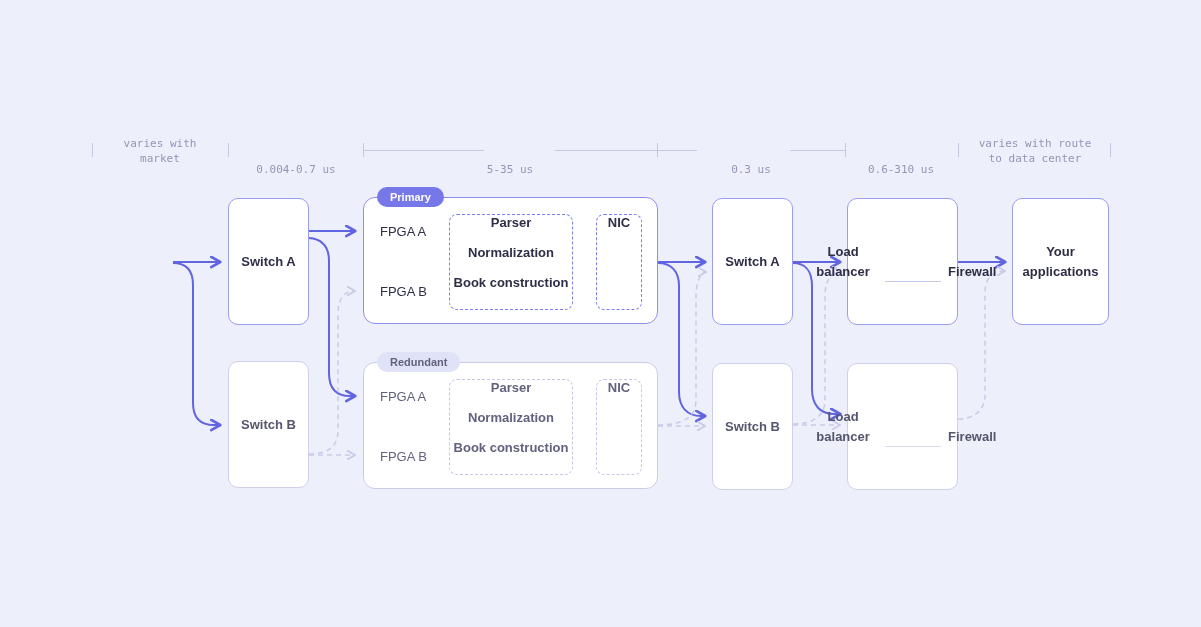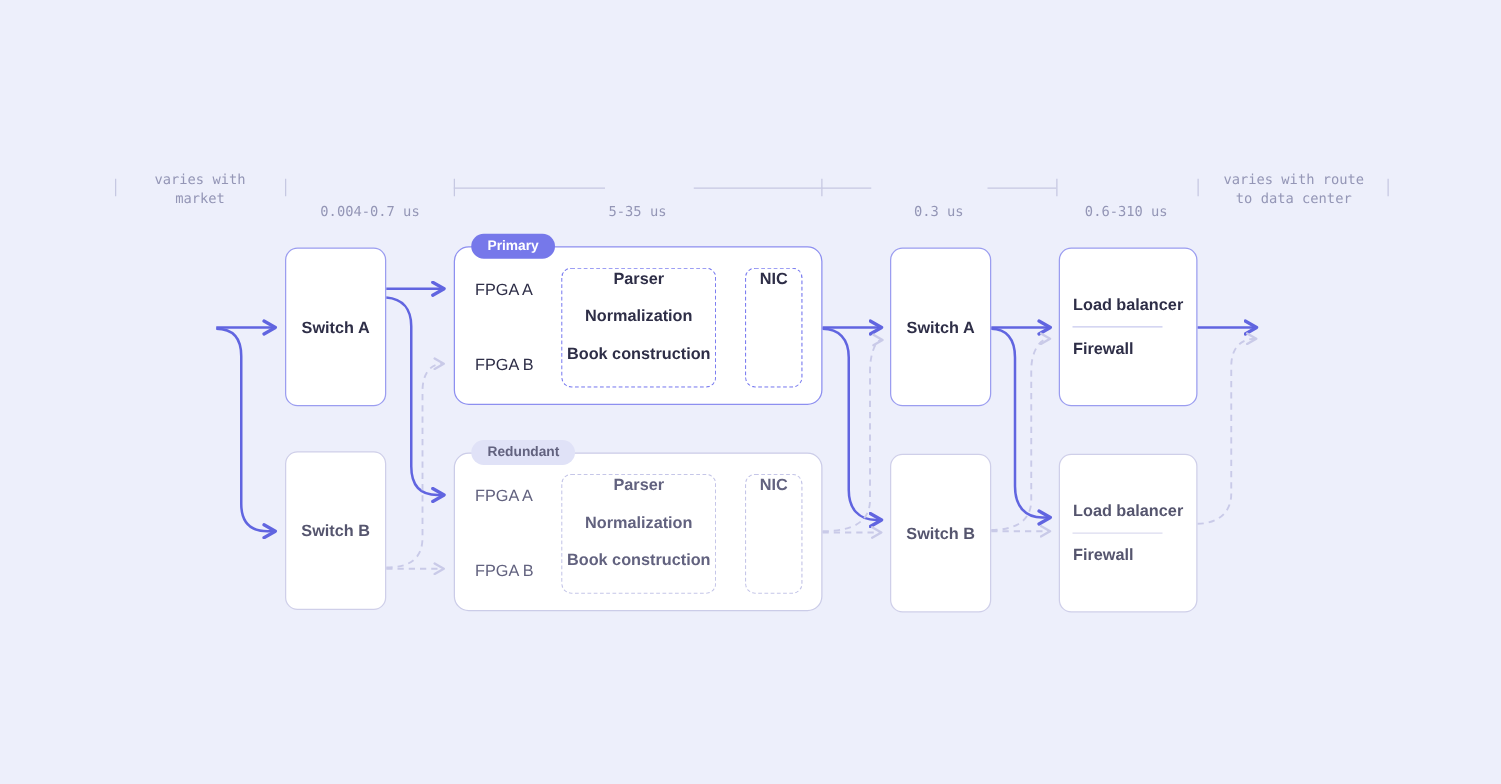--- a/index.html
+++ b/index.html
@@ -57,21 +57,21 @@
     gap:14px;
   }
   .group.muted .dashedbox{border-color:#c5c6e8;}
   .dashedbox .row{
     font-size:13px;font-weight:600;color:#2e2e47;
     line-height:16px;text-align:center;
   }
   .group.muted .dashedbox .row{color:#62627f;}
   .nicbox{align-items:center;}
 
-  .lb-stack{display:flex;flex-direction:column;align-items:flex-start;gap:7px;}
+  .lb-stack{display:flex;flex-direction:row;align-items:flex-end;gap:7px;}
   .lb-divider{width:72px;height:1px;background:#c8c9ee;}
   .node.muted .lb-divider{background:#dcdcf0;}
 
   
   svg.connectors{position:absolute;inset:0;pointer-events:none;}
   .c-solid{fill:none;stroke:#6165e0;stroke-width:2;}
   .c-dash{fill:none;stroke:#c9cae8;stroke-width:1.5;stroke-dasharray:5 4;}
 </style>
 </head>
 <body>
@@ -152,20 +152,22 @@
   <div class="node" style="left:712px;top:198px;width:81px;height:127px"><span>Switch A</span></div>
 
   <div class="node" style="left:847px;top:198px;width:111px;height:127px">
     <div class="lb-stack">
       <span>Load balancer</span>
       <span class="lb-divider"></span>
       <span>Firewall</span>
     </div>
   </div>
 
+  <div class="node" style="left:1012px;top:198px;width:97px;height:127px"><span>Your
+applications</span></div>
 
   <div class="node muted" style="left:228px;top:361px;width:81px;height:127px"><span>Switch B</span></div>
 
   <div class="group muted" style="left:363px;top:362px;width:295px;height:127px">
     <span class="badge">Redundant</span>
     <span class="fpga" style="top:26px">FPGA A</span>
     <span class="fpga" style="top:86px">FPGA B</span>
     <div class="dashedbox" style="left:85px;top:16px;width:124px;height:96px">
       <div class="row">Parser</div>
       <div class="row">Normalization</div>

